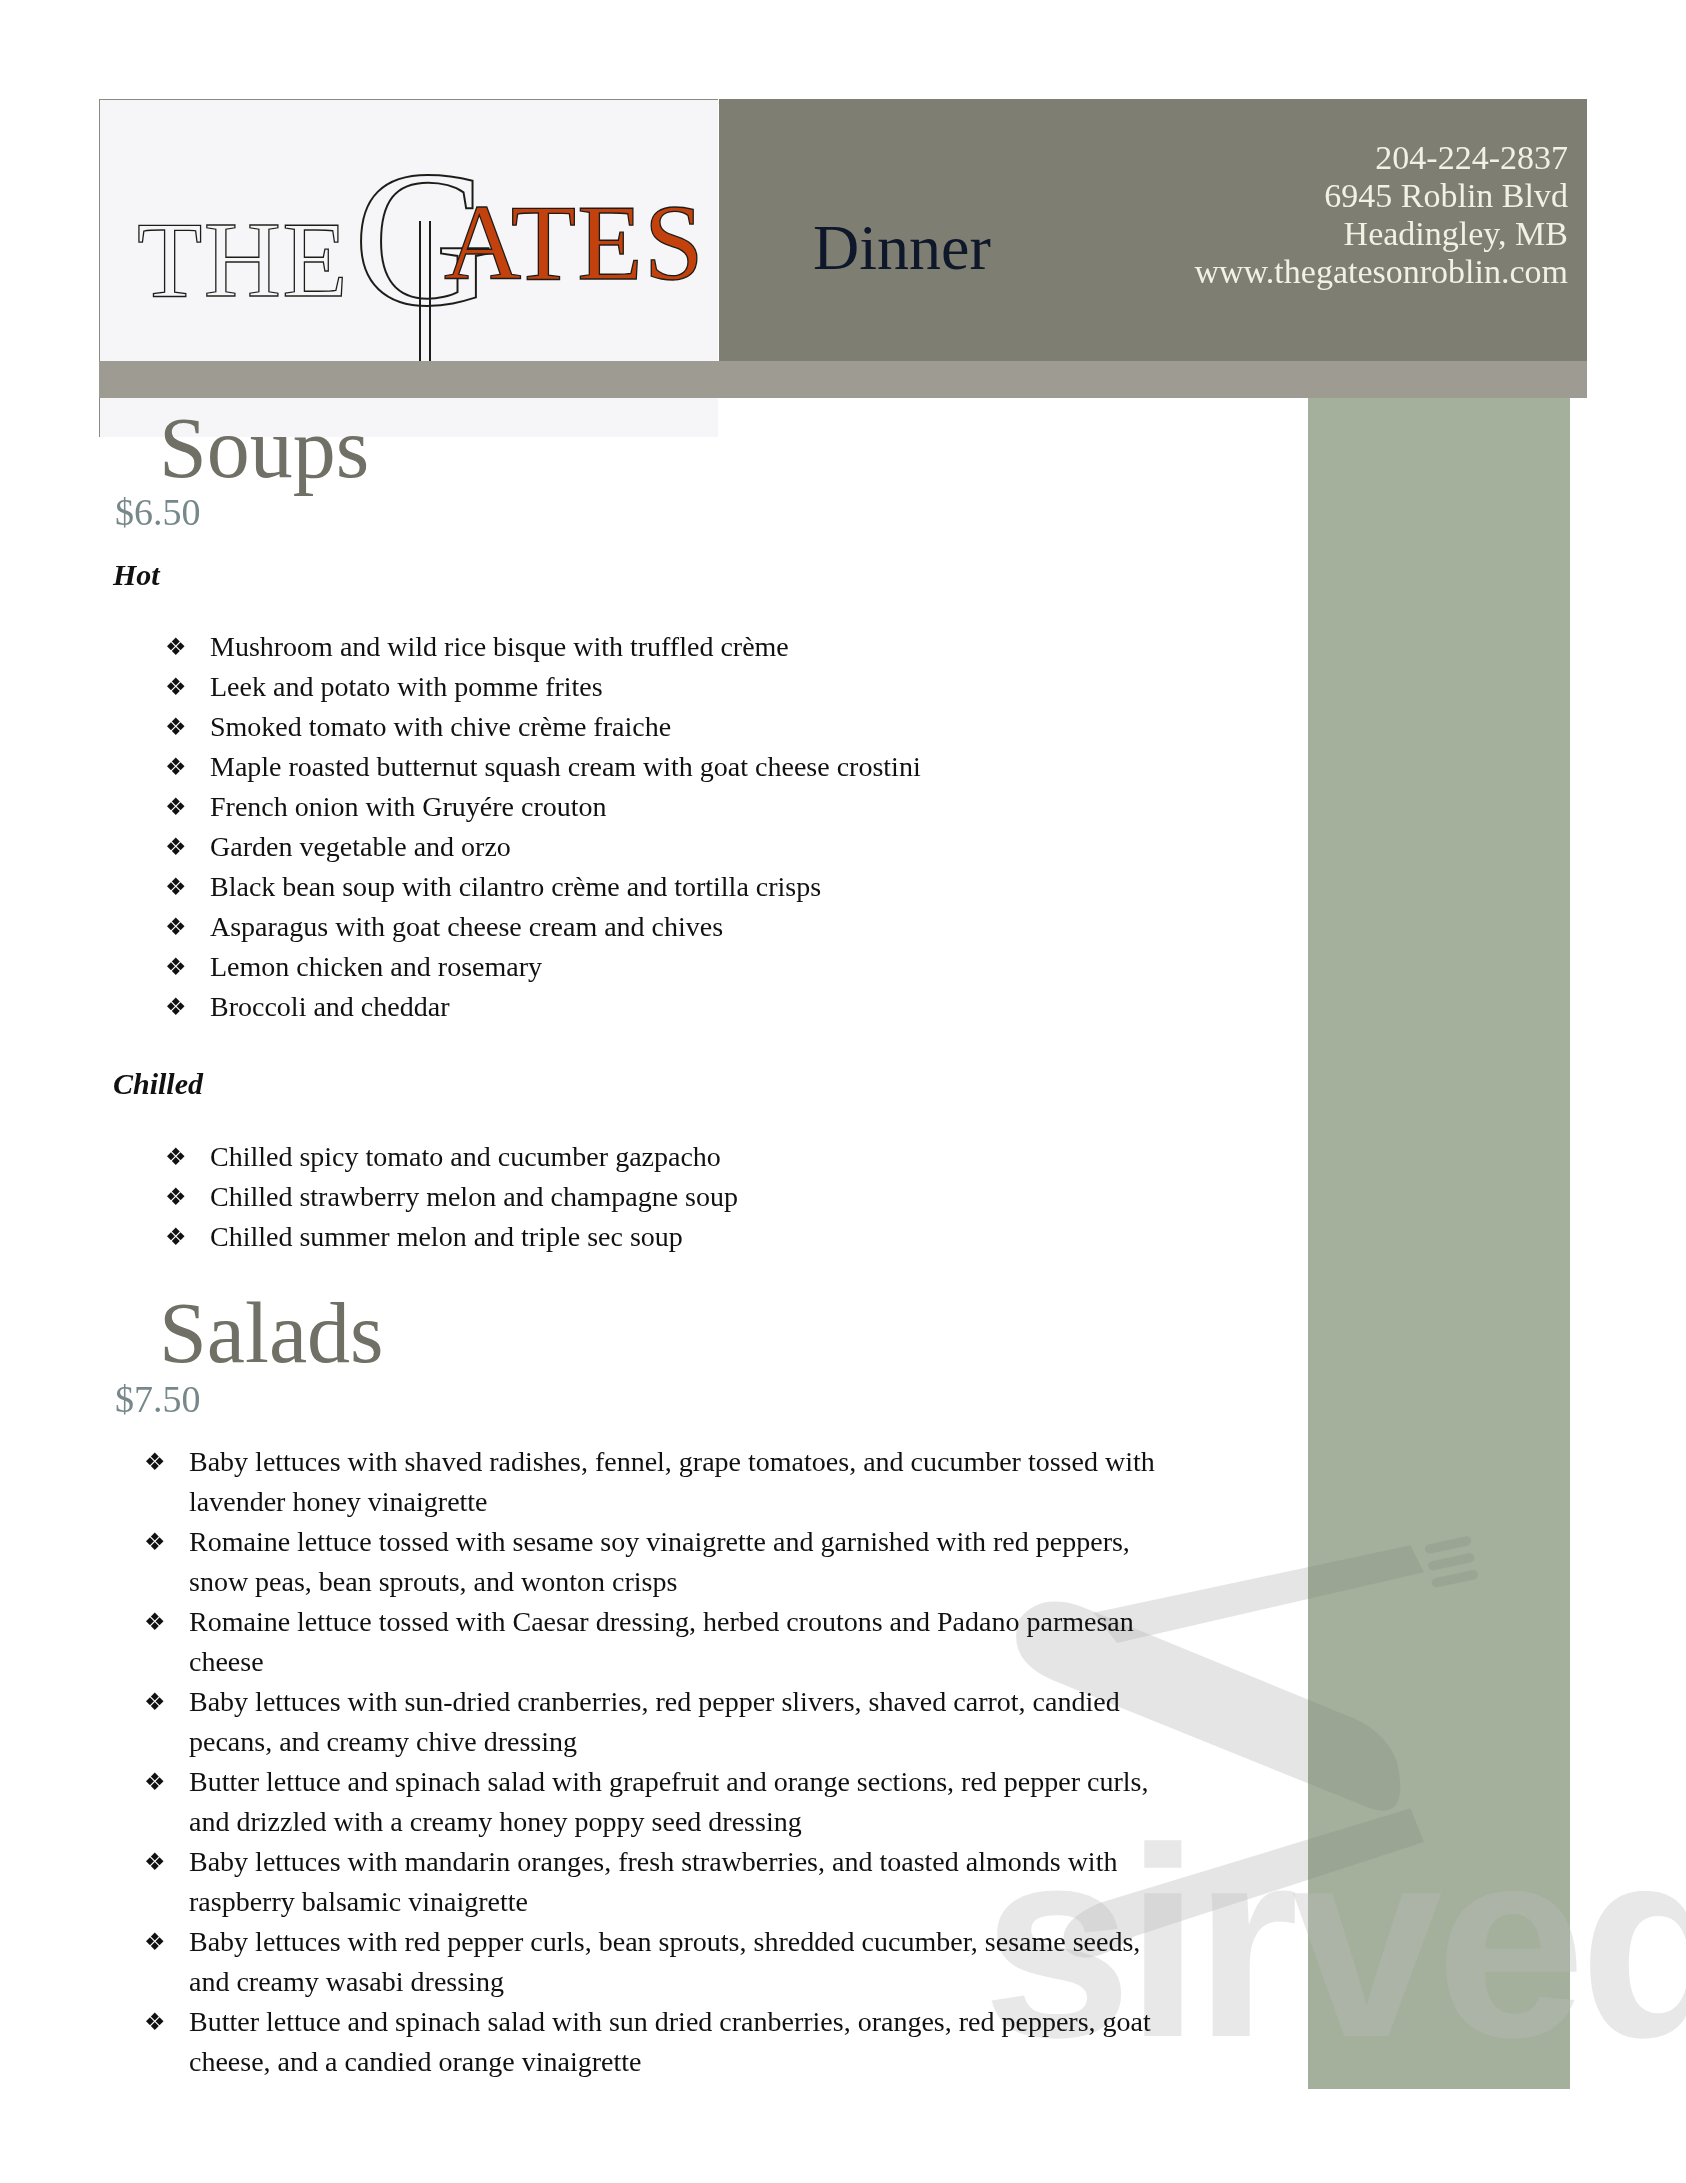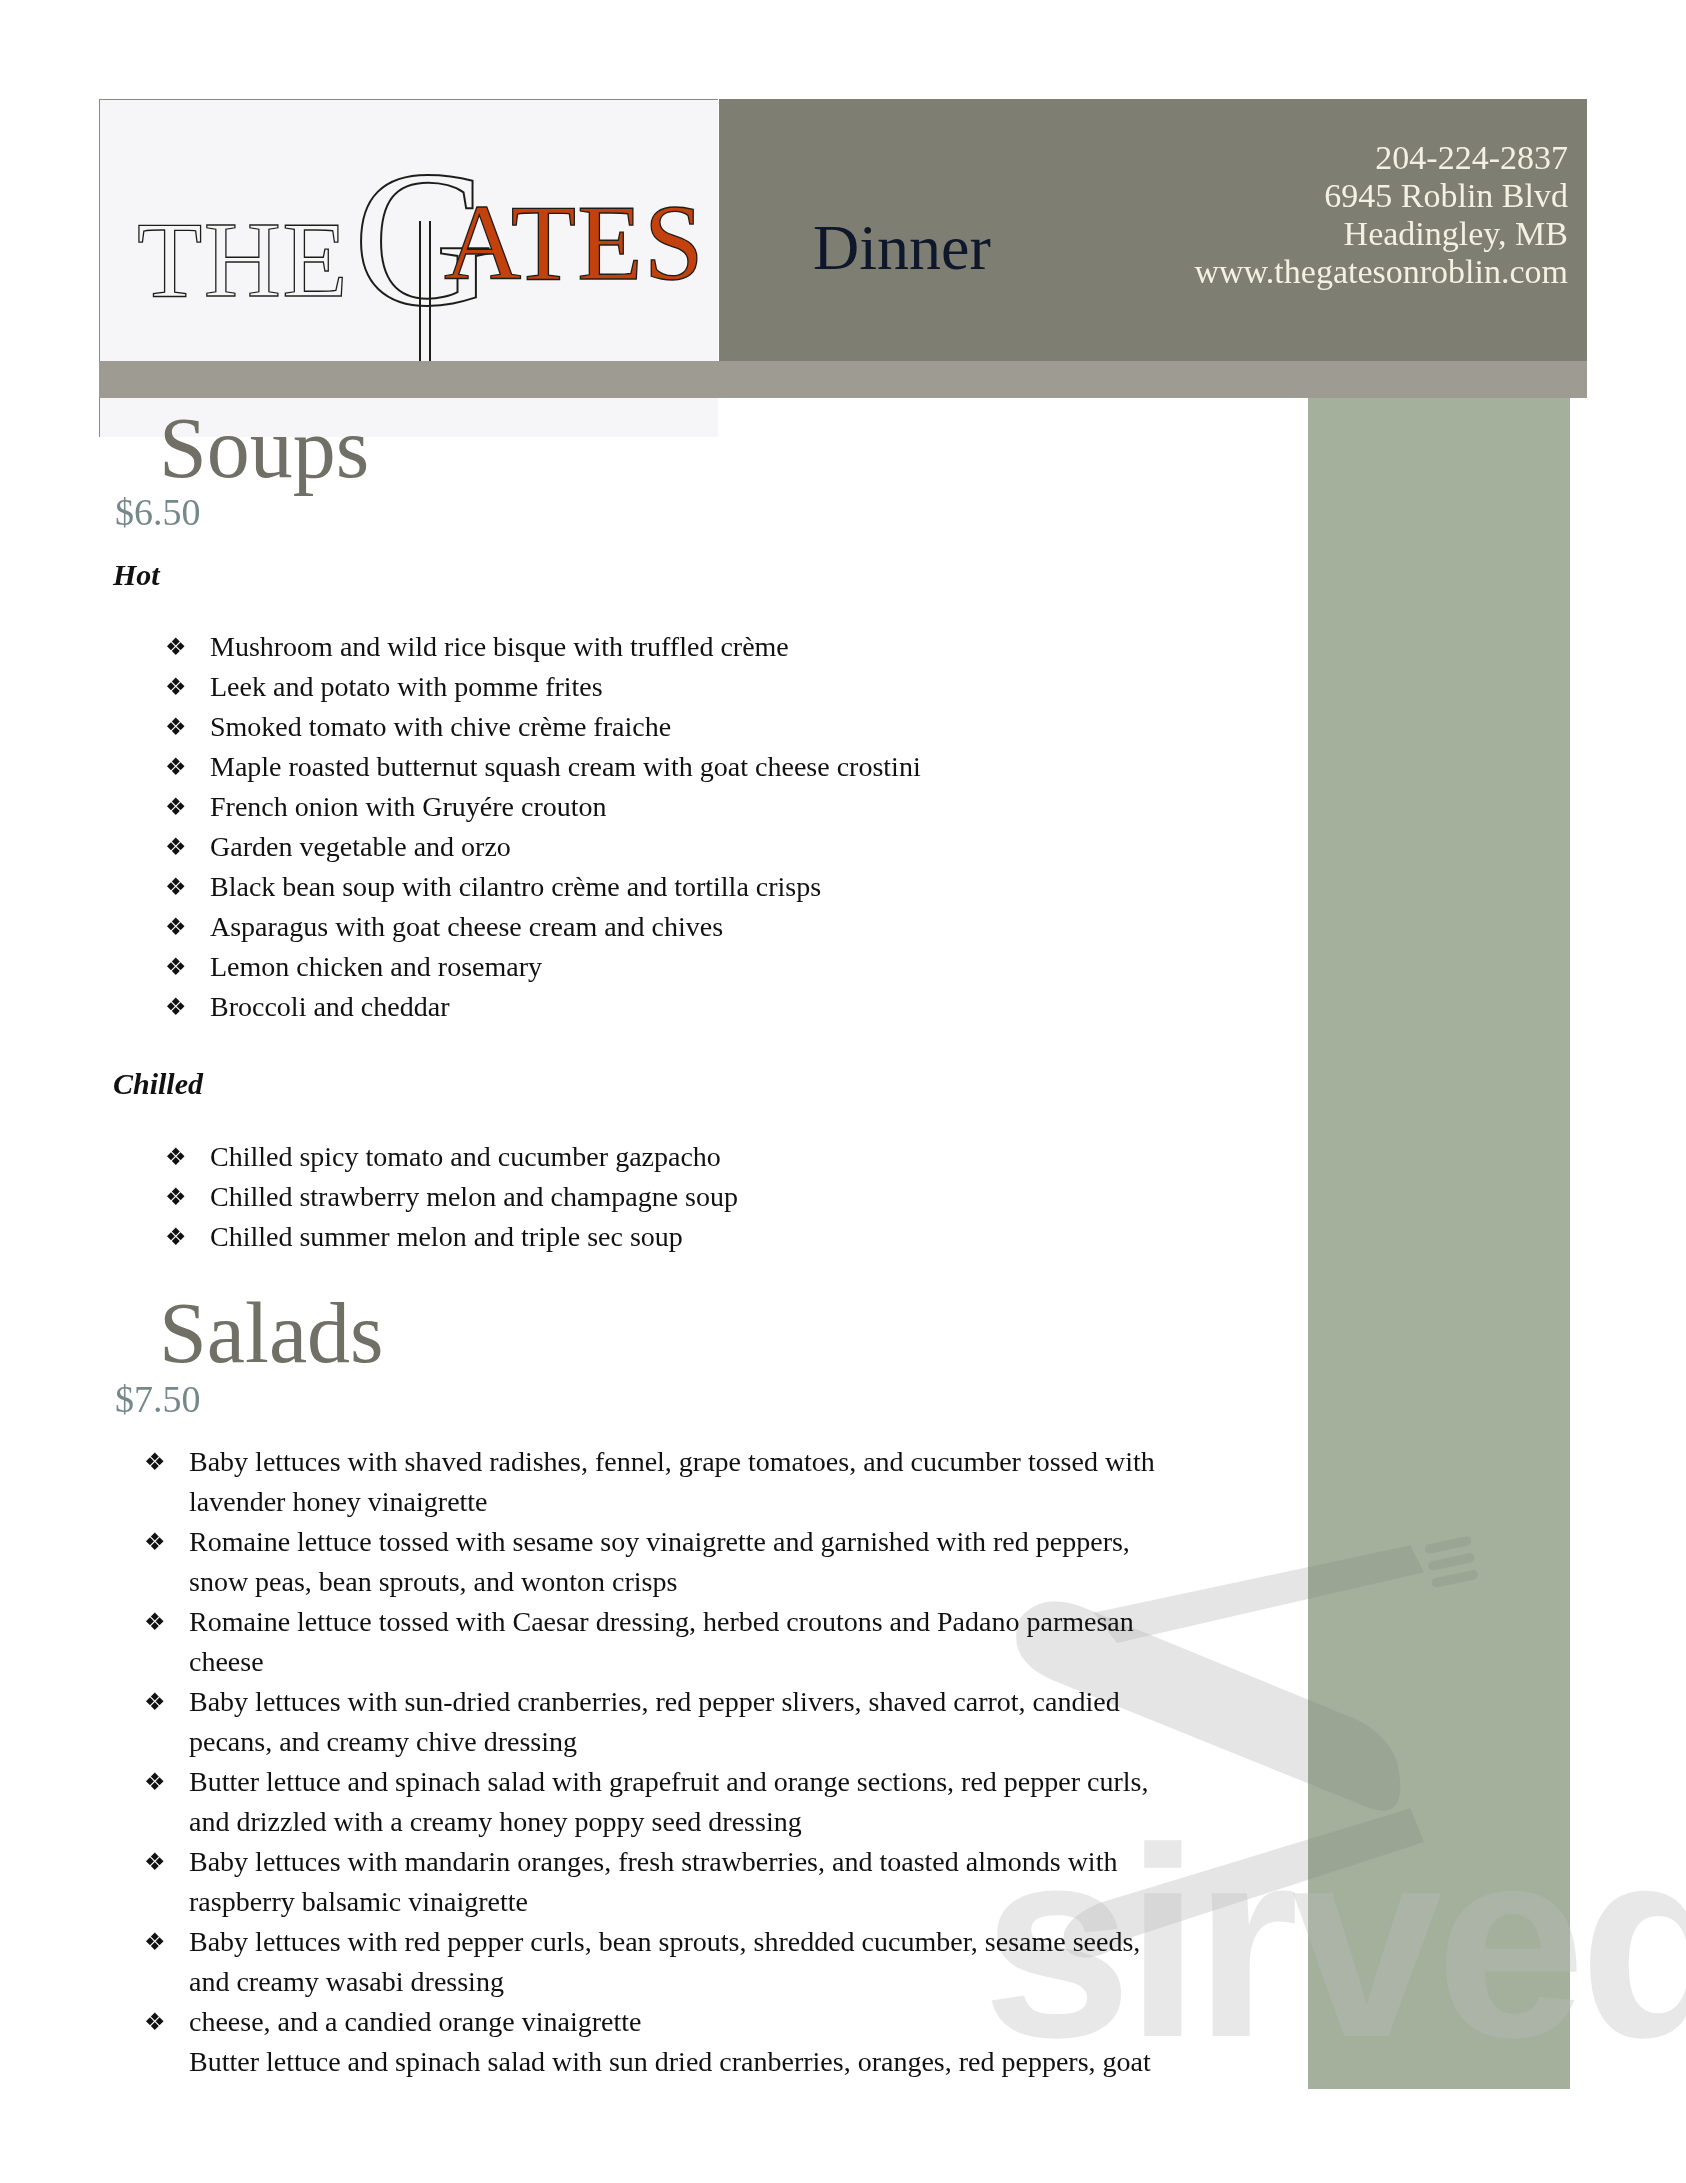--- a/index.html
+++ b/index.html
@@ -144,17 +144,17 @@
       <div>Baby lettuces with mandarin oranges, fresh strawberries, and toasted almonds with</div>
       <div>raspberry balsamic vinaigrette</div>
     </li>
   <li>
       <span class="bullet">❖</span>
       <div>Baby lettuces with red pepper curls, bean sprouts, shredded cucumber, sesame seeds,</div>
       <div>and creamy wasabi dressing</div>
     </li>
   <li>
       <span class="bullet">❖</span>
+      <div>Butter lettuce and spinach salad with sun dried cranberries, oranges, red peppers, goat</div>
       <div>cheese, and a candied orange vinaigrette</div>
-      <div>Butter lettuce and spinach salad with sun dried cranberries, oranges, red peppers, goat</div>
     </li>
 </ul>
 
 
 </body></html>

